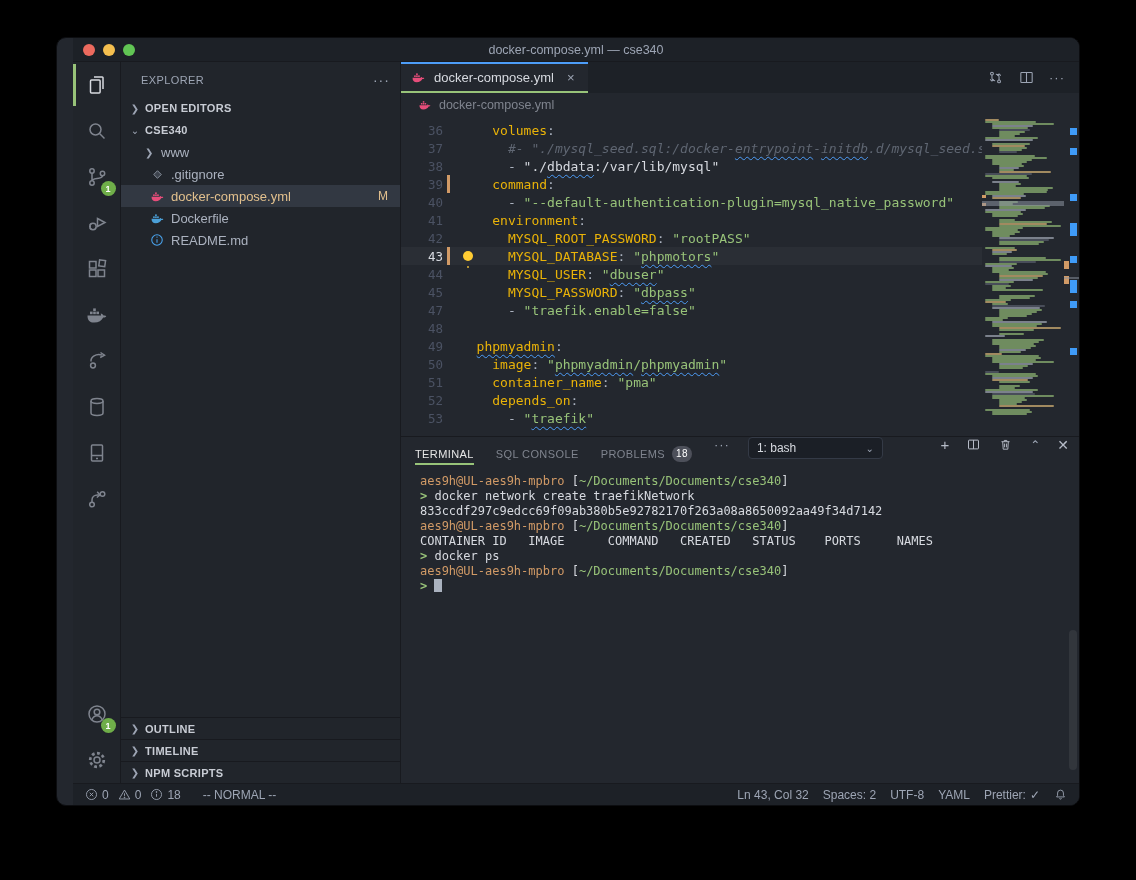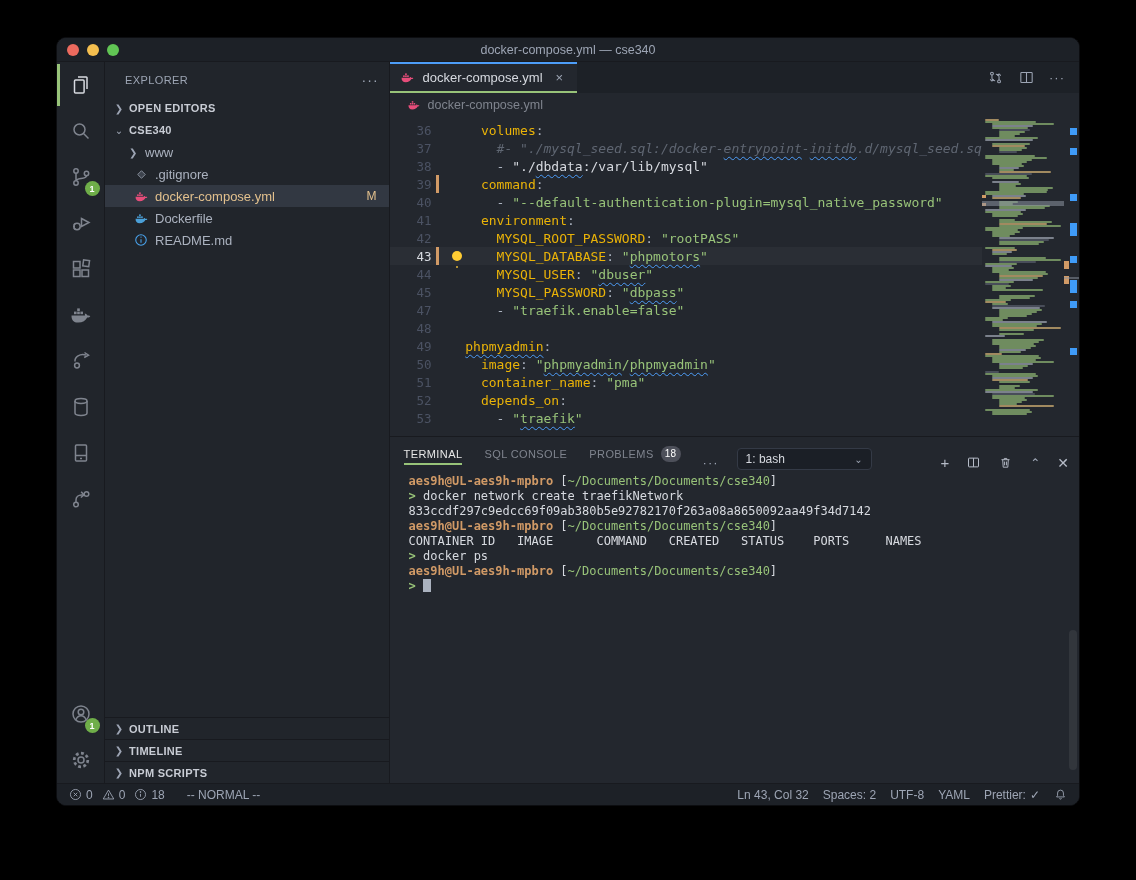--- a/index.html
+++ b/index.html
@@ -1,21 +1,21 @@
 <!DOCTYPE html>
 <html><head>
 <meta charset="utf-8">
 <style>
   * { margin:0; padding:0; box-sizing:border-box; }
   html,body { width:1136px; height:880px; background:#000; overflow:hidden;
               font-family:"Liberation Sans", sans-serif; }
   .window { position:absolute; left:56px; top:37px; width:1024px; height:769px;
             border-radius:10px; overflow:hidden; display:flex; flex-direction:column;
             background:#23272e; box-shadow:0 18px 50px rgba(0,0,0,.7);
-            border:1px solid #0c0d10; }
+            border:1px solid #0c0d10;padding-left:16px; }
   
   .titlebar { height:24px; background:#1d2127; display:flex; align-items:center;
               position:relative; flex:0 0 auto; border-bottom:1px solid #181a1f;}
   .traffic { display:flex; gap:8px; margin-left:10px; }
   .tl { width:12px; height:12px; border-radius:50%; }
   .tl.red{background:#ec6a5e}.tl.yellow{background:#f5bf4f}.tl.green{background:#61c554}
   .win-title { position:absolute; left:0; right:0; text-align:center; color:#9da5b4;
                font-size:12.5px; pointer-events:none; }
   
   .main { flex:1 1 auto; display:flex; min-height:0; }
@@ -82,37 +82,37 @@
   .mm-bar { position:absolute; height:1.6px; border-radius:1px; opacity:.65; }
   .mm-band { position:absolute; left:0; right:0; height:5px; background:rgba(140,148,160,.55); }
   .mm-dot { position:absolute; width:4px; height:3px; background:#d19a66; left:0; }
   .ruler { width:15px; flex:0 0 15px; position:relative; }
   .rl-info { position:absolute; left:6px; width:7px; background:#3f9bf8; }
   .rl-mod { position:absolute; left:0; width:5px; background:#d19a66; }
   .rl-line { position:absolute; left:0; right:0; height:2px; background:rgba(140,148,160,.5); }
   
   .panel { height:347px; flex:0 0 auto; border-top:1px solid #181a1f; background:#23272e;
            display:flex; flex-direction:column; position:relative; }
-  .panel-header { height:33px; display:flex; align-items:flex-end; padding:0 10px 0 14px; flex:0 0 auto;}
+  .panel-header { height:33px; display:flex; align-items:flex-start; padding:0 10px 0 14px; flex:0 0 auto;}
   .ptab { font-size:11px; letter-spacing:.4px; color:#7f848e; margin-right:22px; cursor:pointer;
           height:33px; display:flex; align-items:center; gap:7px; position:relative; font-weight:400;}
   .ptab.active { color:#e6e6e6; }
   .ptab.active::after { content:""; position:absolute; left:0; right:0; bottom:5px; height:2px; background:#98c379;}
   .pbadge { background:#4d505a; color:#fff; border-radius:9px; min-width:18px; height:16px;
             font-size:10px; display:flex; align-items:center; justify-content:center; padding:0 4px;}
   .pdots { color:#9da5b4; font-size:13px; letter-spacing:1px; margin-right:18px; cursor:pointer;}
   .pselect { width:135px; height:22px; background:#1b1f26; border:1px solid #343a46; border-radius:4px;
              display:flex; align-items:center; padding:0 8px; color:#d7dae0; font-size:12px; cursor:pointer;}
   .pselect .carat { margin-left:auto; color:#9da5b4; font-size:10px; }
   .picons { margin-left:auto; display:flex; align-items:center; gap:17px; color:#b6bcc8; }
   .picons svg { width:15px; height:15px; cursor:pointer;}
   .picons .txt { font-size:15px; cursor:pointer; line-height:1;}
   .term { padding:4px 0 0 19px; font-family:"DejaVu Sans Mono", monospace; font-size:12px; }
   .t-line { height:15px; white-space:pre; }
-  .t-prompt{ color:#d19a66; font-weight:700; }
+  .t-prompt{ color:#d19a66; font-weight:400; }
   .t-path{ color:#98c379; }
   .t-g{ color:#98c379; font-weight:700;}
   .t-w{ color:#d7dae0; }
   .t-cursor{ display:inline-block; width:8px; height:13px; background:#aab2bf; vertical-align:-2px;}
   .term-scrollbar { position:absolute; right:2px; top:193px; width:8px; height:140px;
                     background:rgba(255,255,255,.07); border-radius:4px;}
   
   .statusbar { height:22px; background:#1d2127; border-top:1px solid #181a1f; flex:0 0 auto;
                display:flex; align-items:center; color:#9da5b4; font-size:12px; padding:0 12px; }
   .st-item { display:flex; align-items:center; gap:4px; margin-right:14px; cursor:pointer;}

